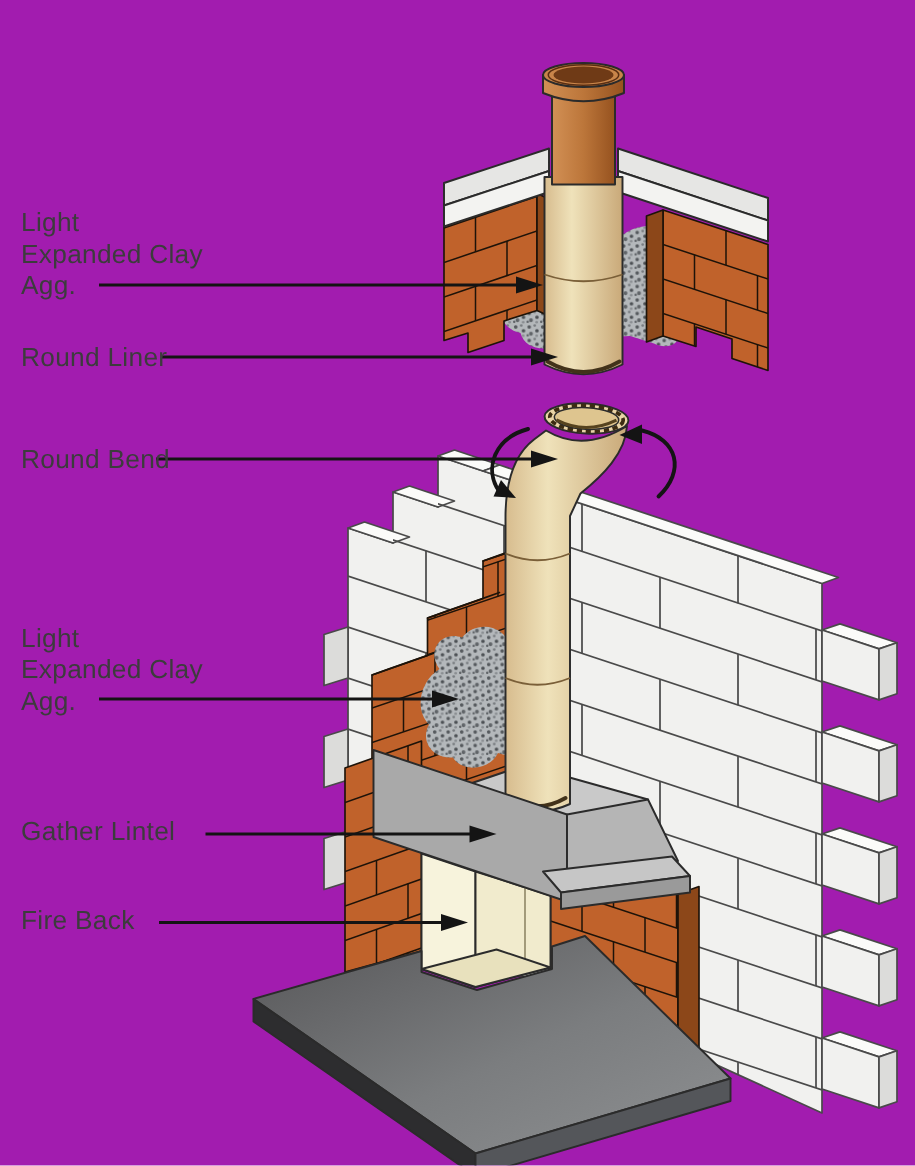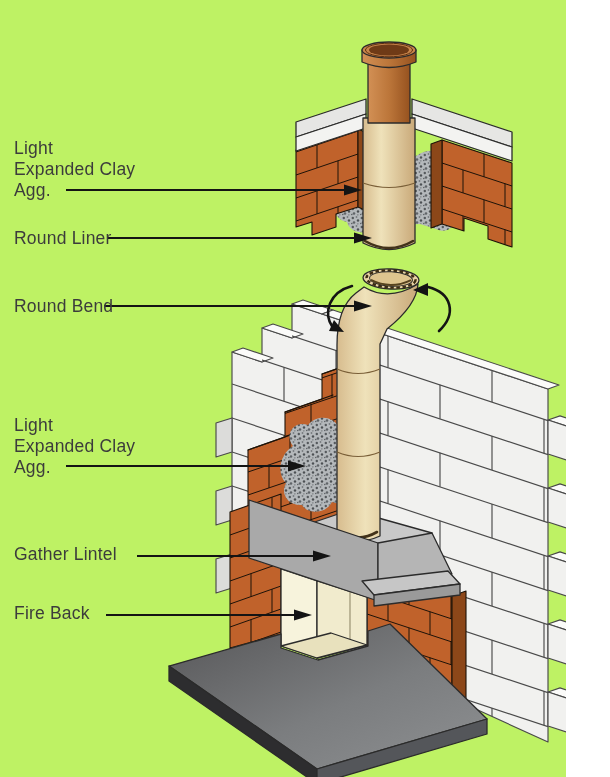--- a/index.html
+++ b/index.html
@@ -1,16 +1,16 @@
 <!DOCTYPE html>
 <html><head>
 <meta charset="utf-8">
 <style>
   html,body{margin:0;padding:0;background:#fff;}
-  .stage{position:relative;width:566px;height:777px;background:#bef264;overflow:hidden;}
+  .stage{position:relative;width:610px;height:777px;background:#a21caf;overflow:hidden;}
   svg{display:block;}
   .lbl{font-family:"Liberation Sans",sans-serif;font-size:17.5px;fill:#3c3c3c;letter-spacing:0.2px;}
   .o{stroke:#2b2b2b;stroke-width:1.3;stroke-linejoin:round;}
   .ob{stroke:#1d1309;stroke-width:1.1;stroke-linejoin:round;}
   .obl{stroke:#4a4a4a;stroke-width:1.15;stroke-linejoin:round;}
   .jointline{stroke:#7a5f38;stroke-width:1.2;fill:none;}
   .crescent{stroke:#42321a;stroke-width:2.6;fill:none;stroke-linecap:round;}
   .arrowline{stroke:#141414;stroke-width:2;fill:none;}
   .arrowhead{fill:#141414;stroke:none;}
   .rot{stroke:#141414;stroke-width:2.6;fill:none;stroke-linecap:round;}

